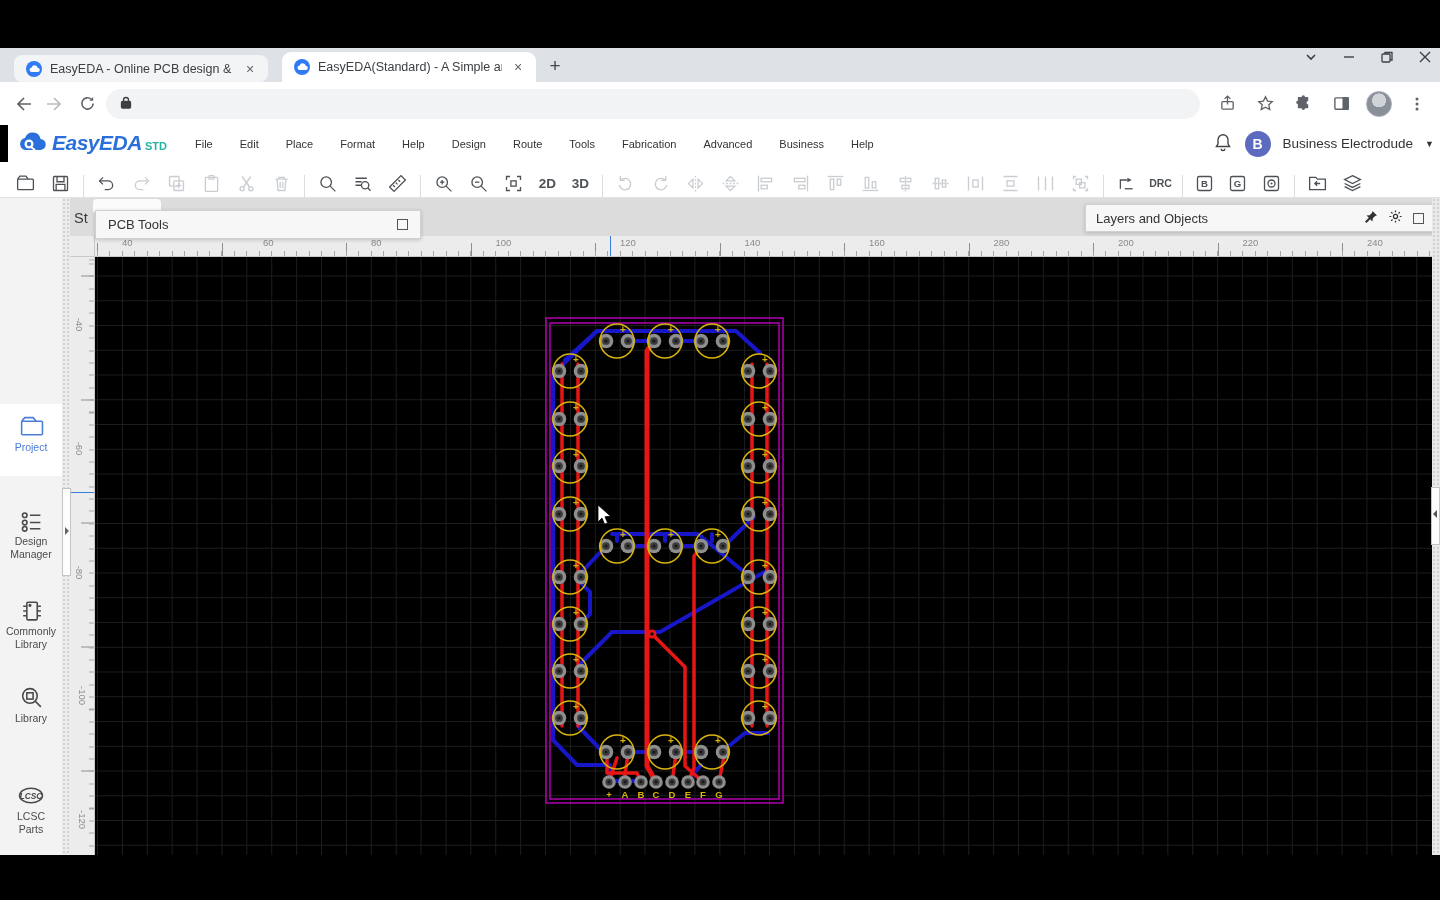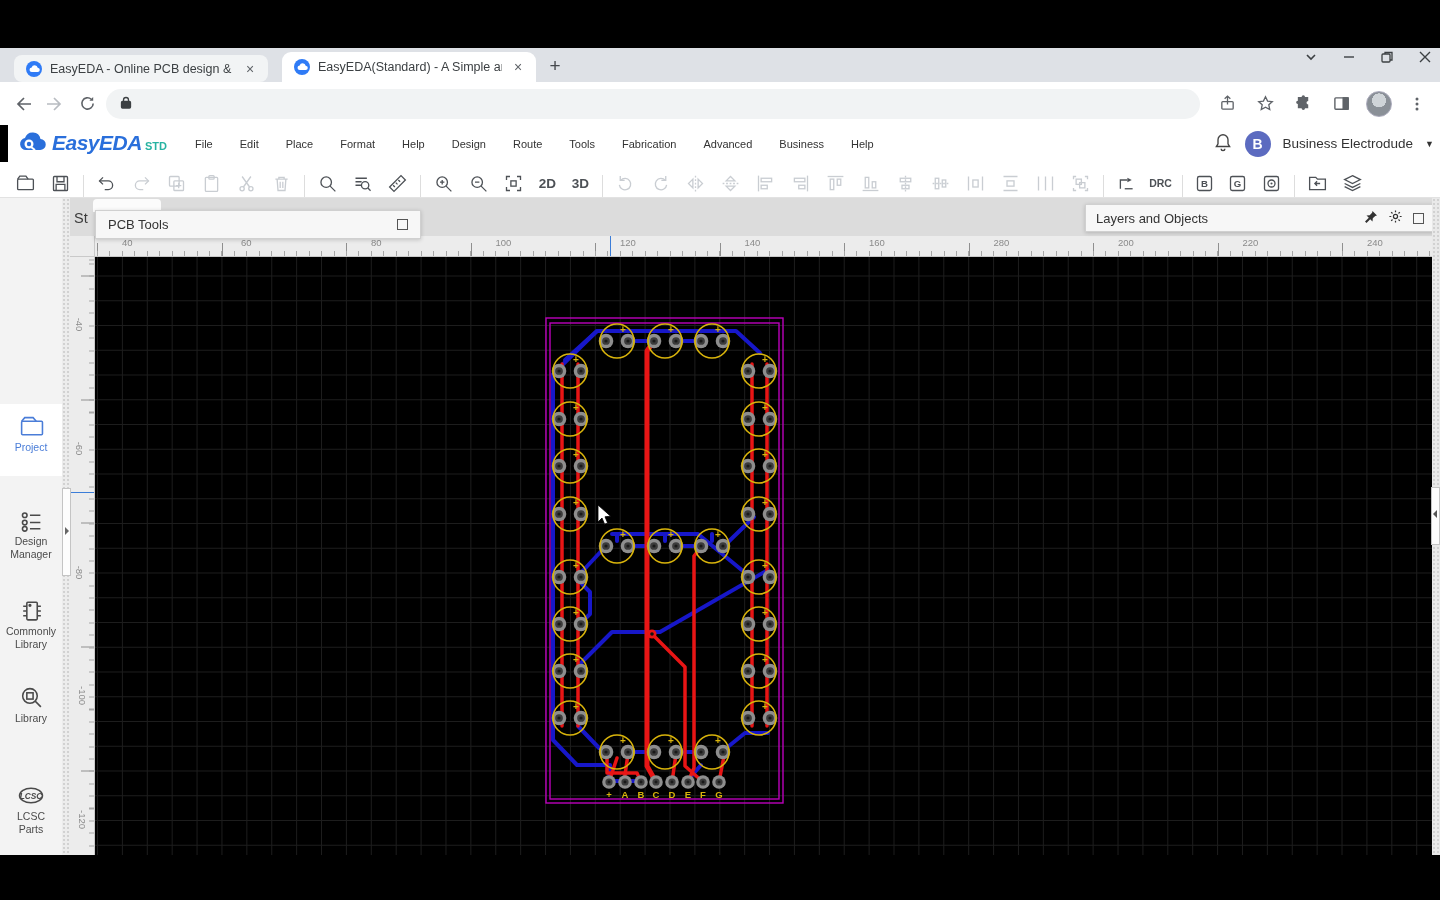--- a/index.html
+++ b/index.html
@@ -536,21 +536,21 @@
   </div>
 <div class="abs" id="sidestrip"></div>
 
 <div class="abs" id="docstrip"></div>
 <div class="abs" id="whitetab"></div>
 <div class="abs" id="doctab-label">St</div>
 
 <div class="abs" id="ruler-corner"></div>
 <div class="abs" id="ruler-top">
     <span class="rt-label" style="left: 27px;">40</span>
-    <span class="rt-label" style="left: 146px;">60</span>
+    <span class="rt-label" style="left: 168px;">60</span>
     <span class="rt-label" style="left: 276px;">80</span>
     <span class="rt-label" style="left: 400.5px;">100</span>
     <span class="rt-label" style="left: 525px;">120</span>
     <span class="rt-label" style="left: 649.5px;">140</span>
     <span class="rt-label" style="left: 774px;">160</span>
     <span class="rt-label" style="left: 898.5px;">280</span>
     <span class="rt-label" style="left: 1023px;">200</span>
     <span class="rt-label" style="left: 1147.5px;">220</span>
     <span class="rt-label" style="left: 1272px;">240</span>
     <div id="rt-indicator" style="left: 515px;"></div>

